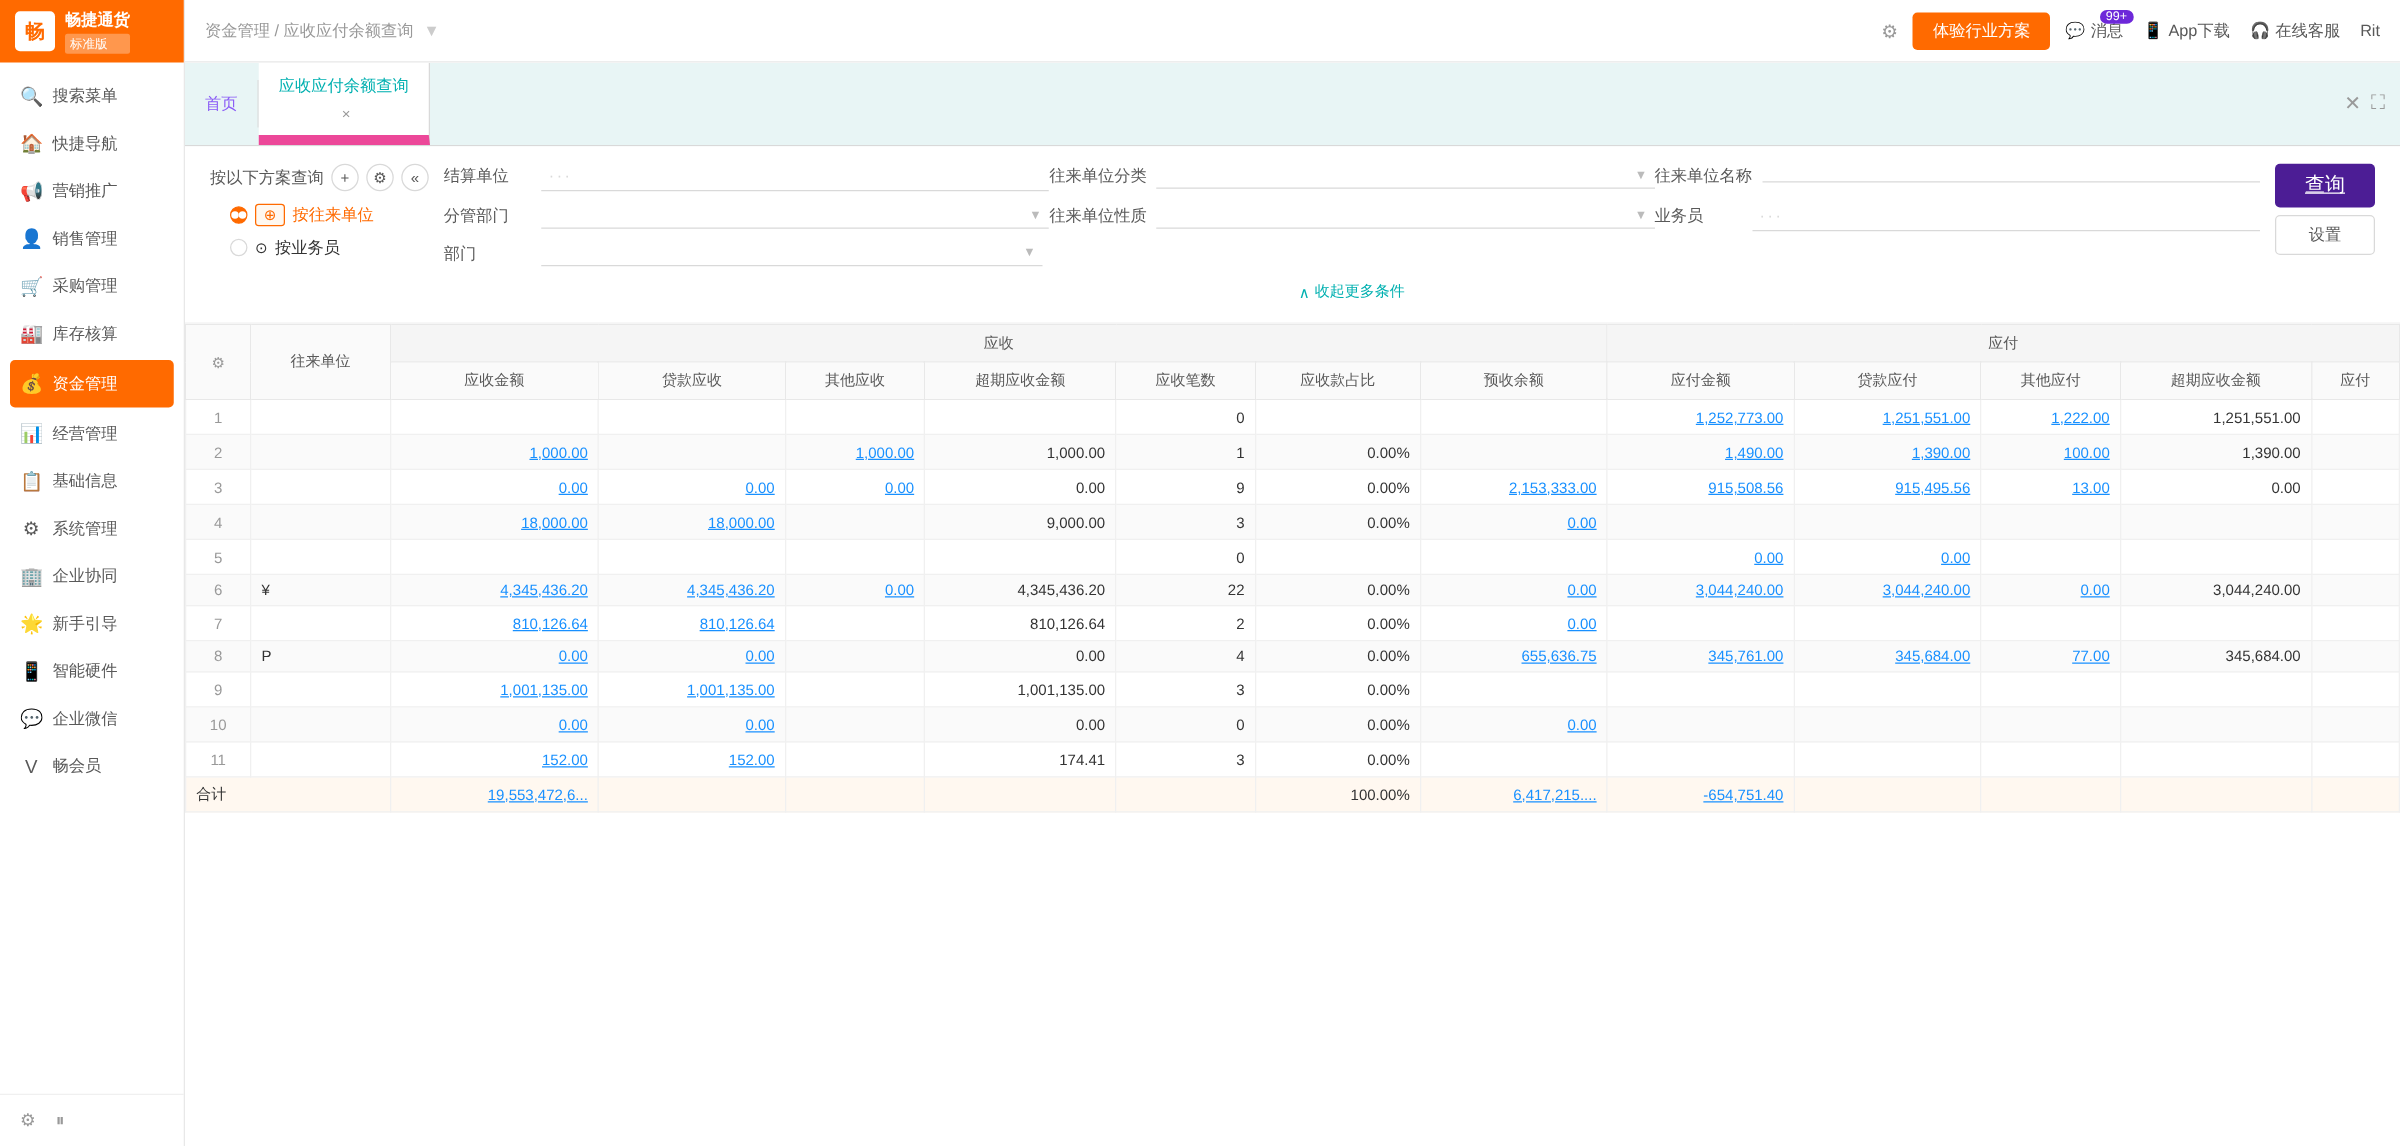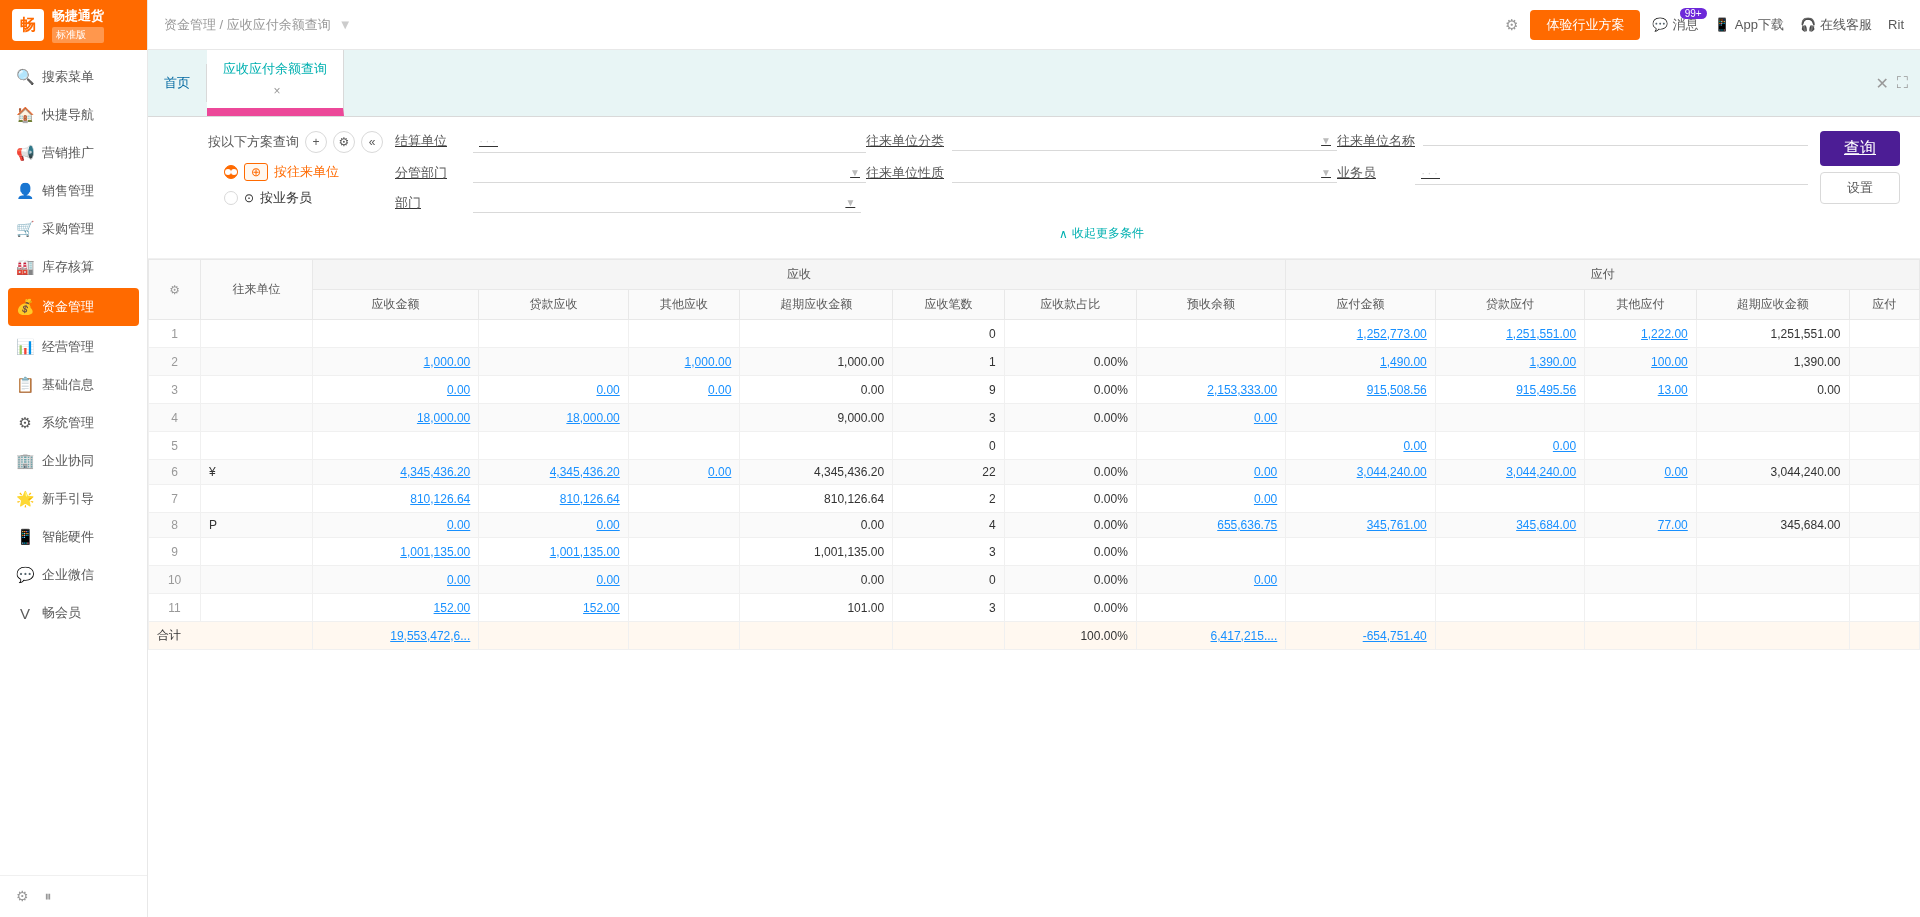--- a/index.html
+++ b/index.html
@@ -49,21 +49,21 @@
     
     .main {
       margin-left: 148px; margin-top: 50px; height: calc(917px - 50px); display: flex; flex-direction: column;
     }
 
     
     .tabbar {
       background: #e8f5f5; display: flex; align-items: center; padding: 0 0; border-bottom: 1px solid #d9d9d9; flex-shrink: 0;
     }
     .tab {
-      padding: 10px 16px; cursor: pointer; font-size: 13px; color: #0369a1; display: flex; align-items: center; gap: 6px; border-right: 1px solid #d9d9d9;
+      padding: 10px 16px; cursor: pointer; font-size: 13px; color: #8b5cf6; display: flex; align-items: center; gap: 6px; border-right: 1px solid #d9d9d9;
     }
     .tab.active { background: #fff; color: #00b0b0; border-bottom: 8px solid #ec4899; flex-direction: column; }
     .tab-home { padding: 10px 16px; }
     .tab-close { color: #999; font-size: 12px; margin-left: 4px; }
     .tabbar-right { margin-left: auto; display: flex; gap: 8px; padding: 0 12px; color: #999; font-size: 16px; cursor: pointer; }
 
     
     .page-header {
       background: #fff; padding: 14px 20px 10px; display: flex; align-items: center; justify-content: space-between; border-bottom: 1px solid #f0f0f0; flex-shrink: 0;
     }
@@ -79,21 +79,21 @@
     .scheme-actions { display: flex; gap: 6px; }
     .scheme-btn { width: 22px; height: 22px; border-radius: 50%; border: 1px solid #d9d9d9; background: #fff; display: flex; align-items: center; justify-content: center; cursor: pointer; font-size: 12px; color: #595959; }
     .scheme-options { display: flex; flex-direction: column; gap: 4px; margin-left: 8px; }
     .scheme-option { display: flex; align-items: center; gap: 6px; cursor: pointer; font-size: 13px; padding: 2px 8px; border-radius: 3px; }
     .scheme-option.active { color: #ff6a00; }
     .scheme-option .radio { width: 14px; height: 14px; border-radius: 50%; border: 1px solid #d9d9d9; display: flex; align-items: center; justify-content: center; }
     .scheme-option.active .radio { border-color: #ff6a00; background: #ff6a00; }
     .scheme-option.active .radio::after { content: ''; width: 6px; height: 6px; border-radius: 50%; background: #fff; }
 
     .filter-fields { flex: 1; }
-    .filter-field-row { display: flex; margin-bottom: 8px; text-decoration: underline; }
+    .filter-field-row { display: flex; margin-bottom: 8px; }
     .filter-field { flex: 1; display: flex; align-items: center; gap: 8px; }
     .field-label { color: #595959; font-size: 13px; white-space: nowrap; min-width: 70px; }
     .field-input {
       flex: 1; border: none; border-bottom: 1px solid #d9d9d9; padding: 4px 6px; font-size: 13px; outline: none; background: transparent; display: flex; align-items: center; justify-content: space-between; cursor: pointer; color: #333;
     }
     .field-input .dots { color: #d9d9d9; letter-spacing: 2px; }
     .field-input .chevron { color: #bbb; font-size: 10px; }
     .collapse-btn {
       display: flex; align-items: center; gap: 4px; color: #00b0b0; cursor: pointer; font-size: 12px; justify-content: center; padding: 4px 0;
     }
@@ -236,21 +236,21 @@
     <div class="tabbar-right">
       <span>✕</span>
       <span>⛶</span>
     </div>
   </div>
 
 
   <div class="filter-area">
     <div style="display:flex; gap:12px;">
 
-      <div style="display:flex; flex-direction:column; justify-content:flex-start; padding-top:2px;margin-left:40px;">
+      <div style="display:flex; flex-direction:column; justify-content:flex-start; padding-top:2px;">
         <div style="display:flex; align-items:center; gap:6px; margin-bottom:8px;">
           <span class="filter-scheme-label">按以下方案查询</span>
           <div class="scheme-actions">
             <button class="scheme-btn">+</button>
             <button class="scheme-btn">⚙</button>
             <button class="scheme-btn">«</button>
           </div>
         </div>
         <div class="scheme-options">
           <div class="scheme-option active">
@@ -523,21 +523,21 @@
             <td class="underline"></td>
             <td></td>
             <td></td>
           </tr>
           <tr>
             <td class="row-num">11</td>
             <td class="text-left">　</td>
             <td class="underline">152.00</td>
             <td class="underline">152.00</td>
             <td class="underline"></td>
-            <td>101.00</td>
+            <td>174.41</td>
             <td>3</td>
             <td>0.00%</td>
             <td class="underline"></td>
             <td class="underline"></td>
             <td class="underline"></td>
             <td class="underline"></td>
             <td></td>
             <td></td>
           </tr>
         </tbody>

